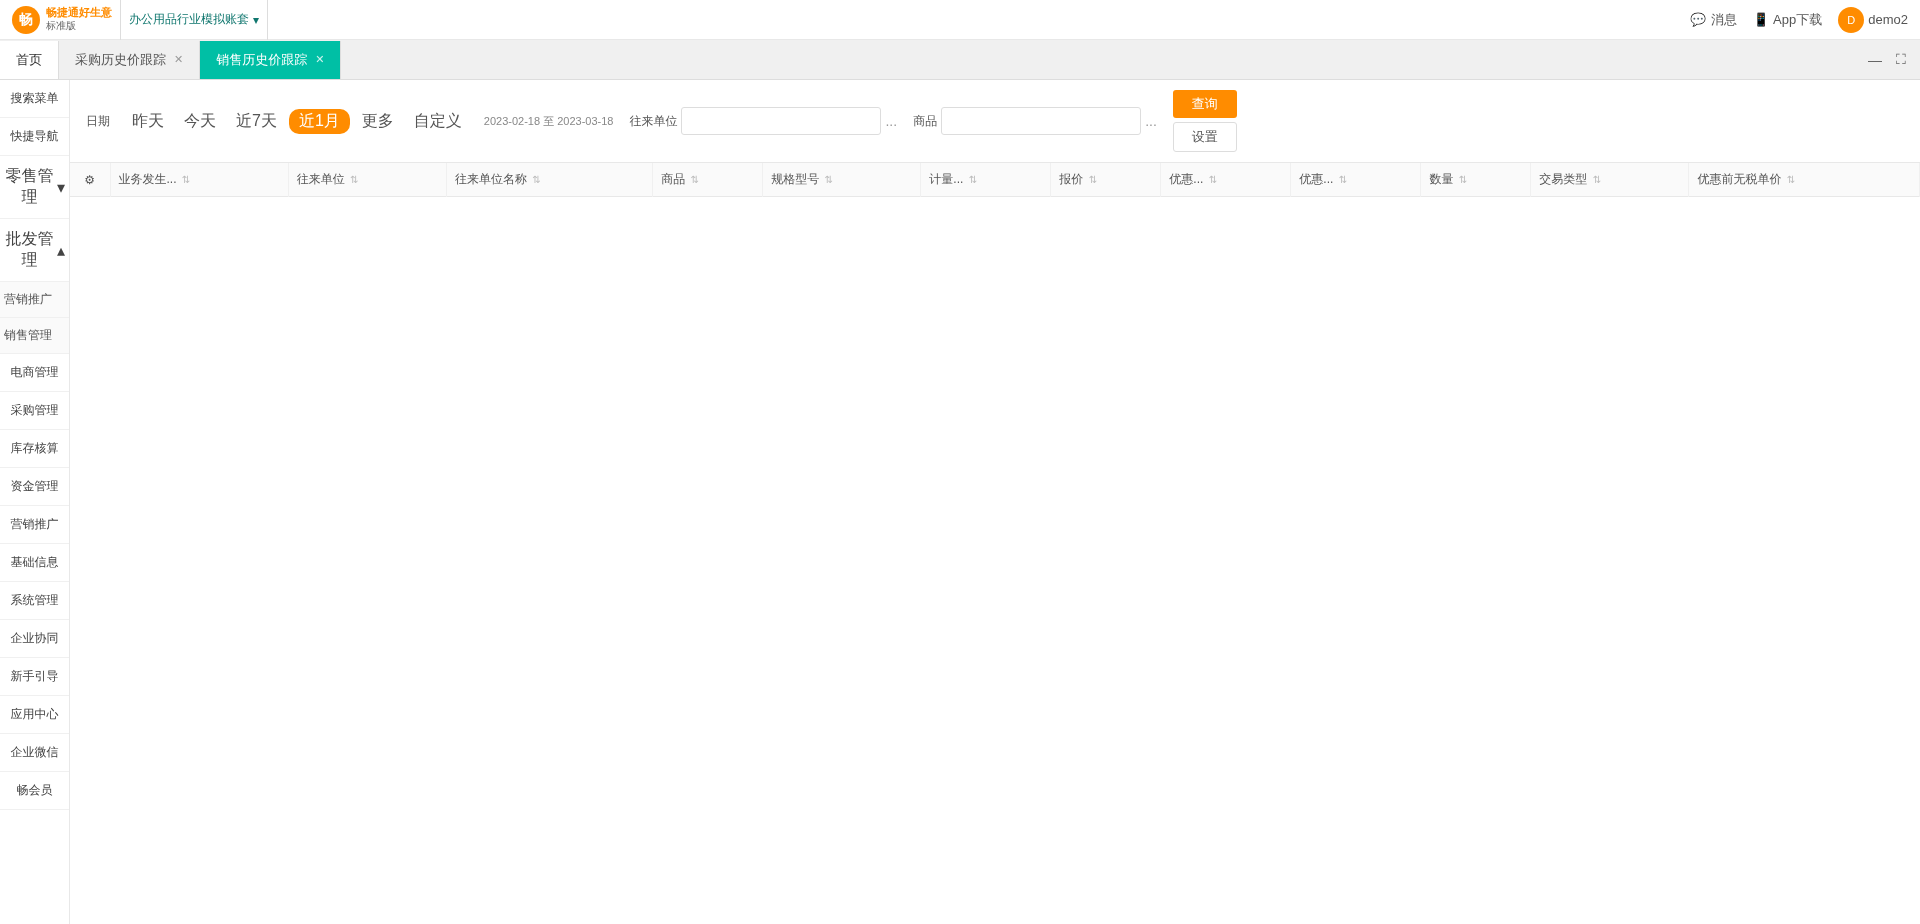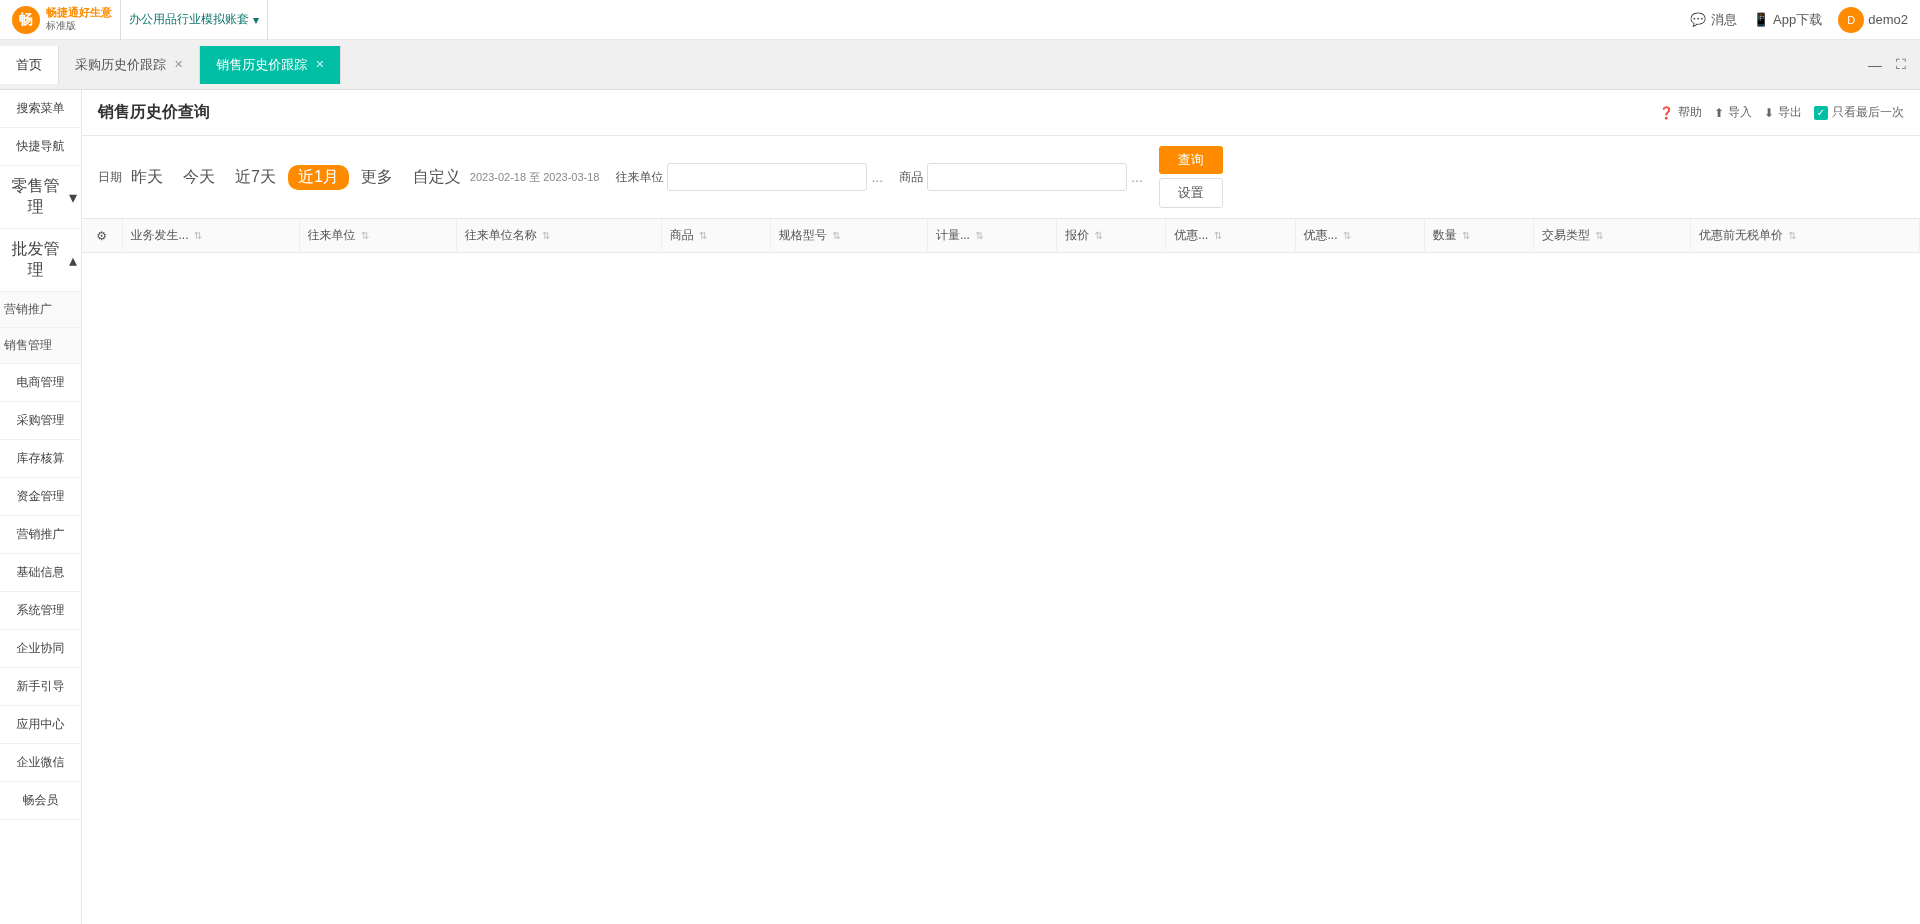--- a/index.html
+++ b/index.html
@@ -79,21 +79,21 @@
       background: #ff8c00;
       display: flex;
       align-items: center;
       justify-content: center;
       color: white;
       font-size: 11px;
     }
 
     
     .tab-bar {
-      height: 50px;
+      height: 40px;
       background: #f0f0f0;
       display: flex;
       align-items: center;
       flex-shrink: 0;
       border-bottom: 1px solid #ddd;
       padding: 0 0;
     }
     .tab-item {
       height: 38px;
       display: flex;
@@ -144,21 +144,21 @@
 
     
     .main-layout {
       display: flex;
       flex: 1;
       overflow: hidden;
     }
 
     
     .sidebar {
-      width: 82px;
+      width: 70px;
       background: #fff;
       border-right: 1px solid #e8e8e8;
       display: flex;
       flex-direction: column;
       flex-shrink: 0;
       overflow-y: auto;
     }
     .sidebar-item {
       padding: 10px 4px;
       text-align: center;
@@ -245,21 +245,21 @@
       display: flex;
       align-items: center;
       gap: 16px;
       flex-wrap: wrap;
       border-bottom: 1px solid #e8e8e8;
       flex-shrink: 0;
     }
     .filter-group {
       display: flex;
       align-items: center;
-      gap: 1px;
+      gap: 14px;
     }
     .filter-label {
       font-size: 12px;
       color: #555;
       white-space: nowrap;
     }
     .date-btns {
       display: flex;
       align-items: center;
       gap: 4px;
@@ -491,41 +491,20 @@
     <div class="sidebar-item">
       <span>企业微信</span>
     </div>
     <div class="sidebar-item">
       <span>畅会员</span>
     </div>
   </div>
 
   <div class="main-content-wrapper">
 
-    <div class="page-header">
-      <div class="page-title">销售历史价查询</div>
-      <div class="page-header-actions">
-        <div class="action-item">
-          <span>❓</span>
-          <span>帮助</span>
-        </div>
-        <div class="action-item">
-          <span>⬆</span>
-          <span>导入</span>
-        </div>
-        <div class="action-item">
-          <span>⬇</span>
-          <span>导出</span>
-        </div>
-        <div class="only-last-checkbox">
-          <div class="checkbox-checked">✓</div>
-          <span>只看最后一次</span>
-        </div>
-      </div>
-    </div>
 
     <div class="filter-bar">
       <div class="filter-group">
         <span class="filter-label">日期</span>
         <div class="date-btns">
           <span class="date-btn">昨天</span>
           <span class="date-btn">今天</span>
           <span class="date-btn">近7天</span>
           <span class="date-btn active">近1月</span>
           <span class="date-btn">更多</span>

